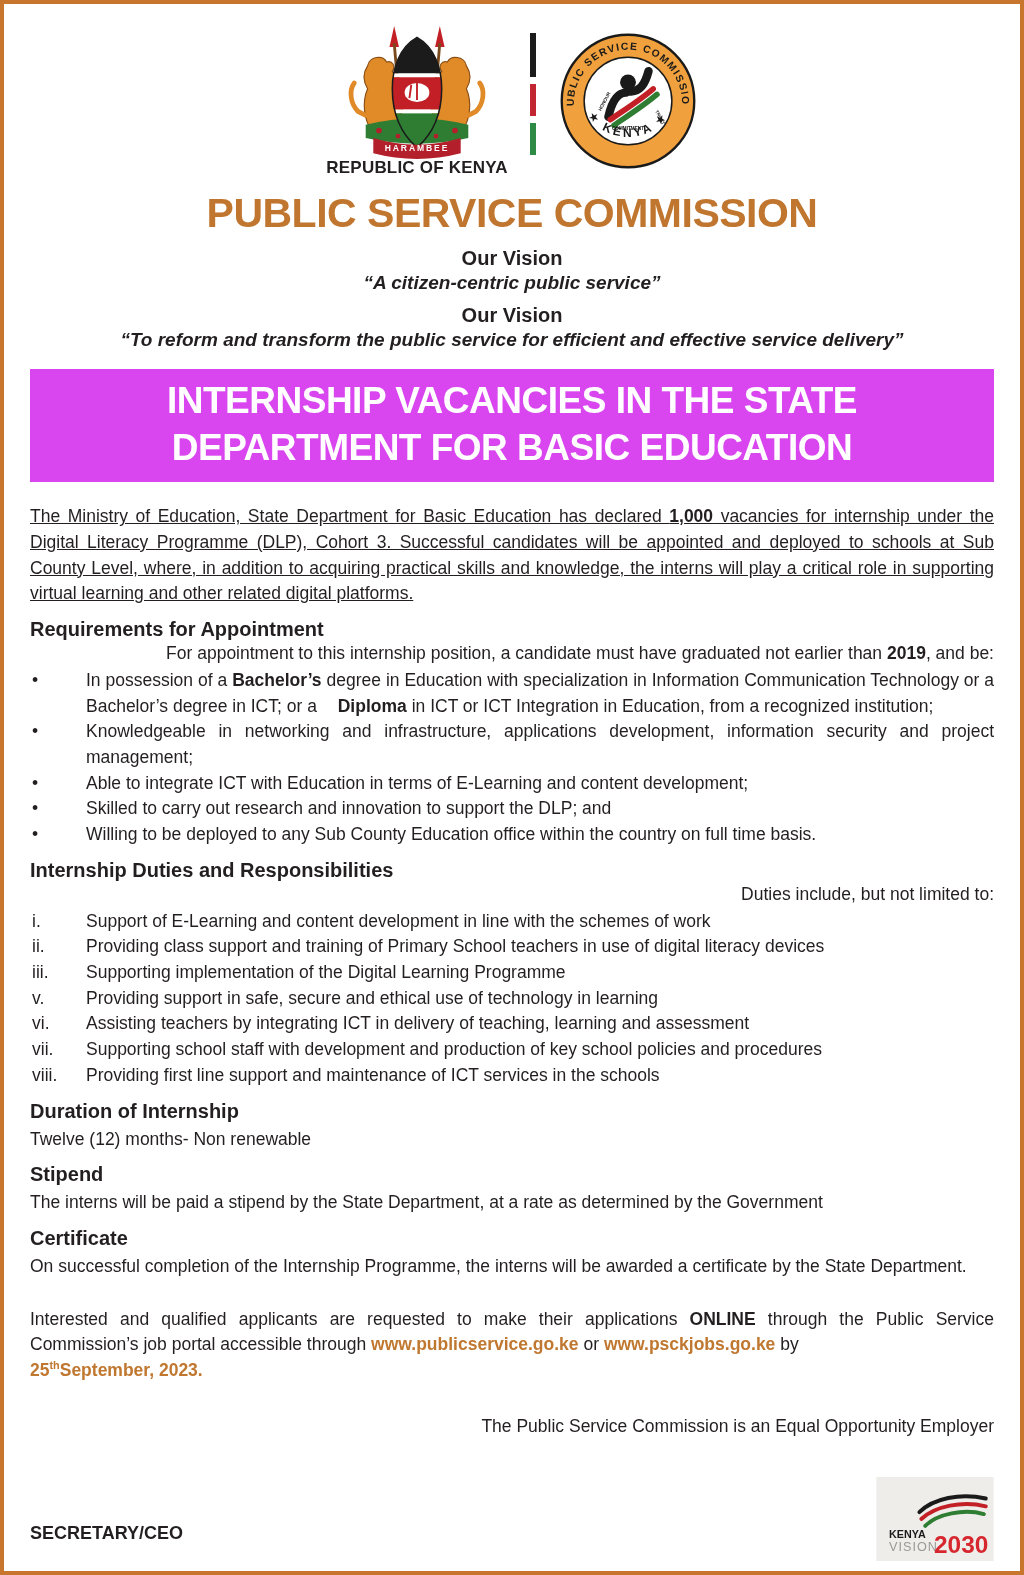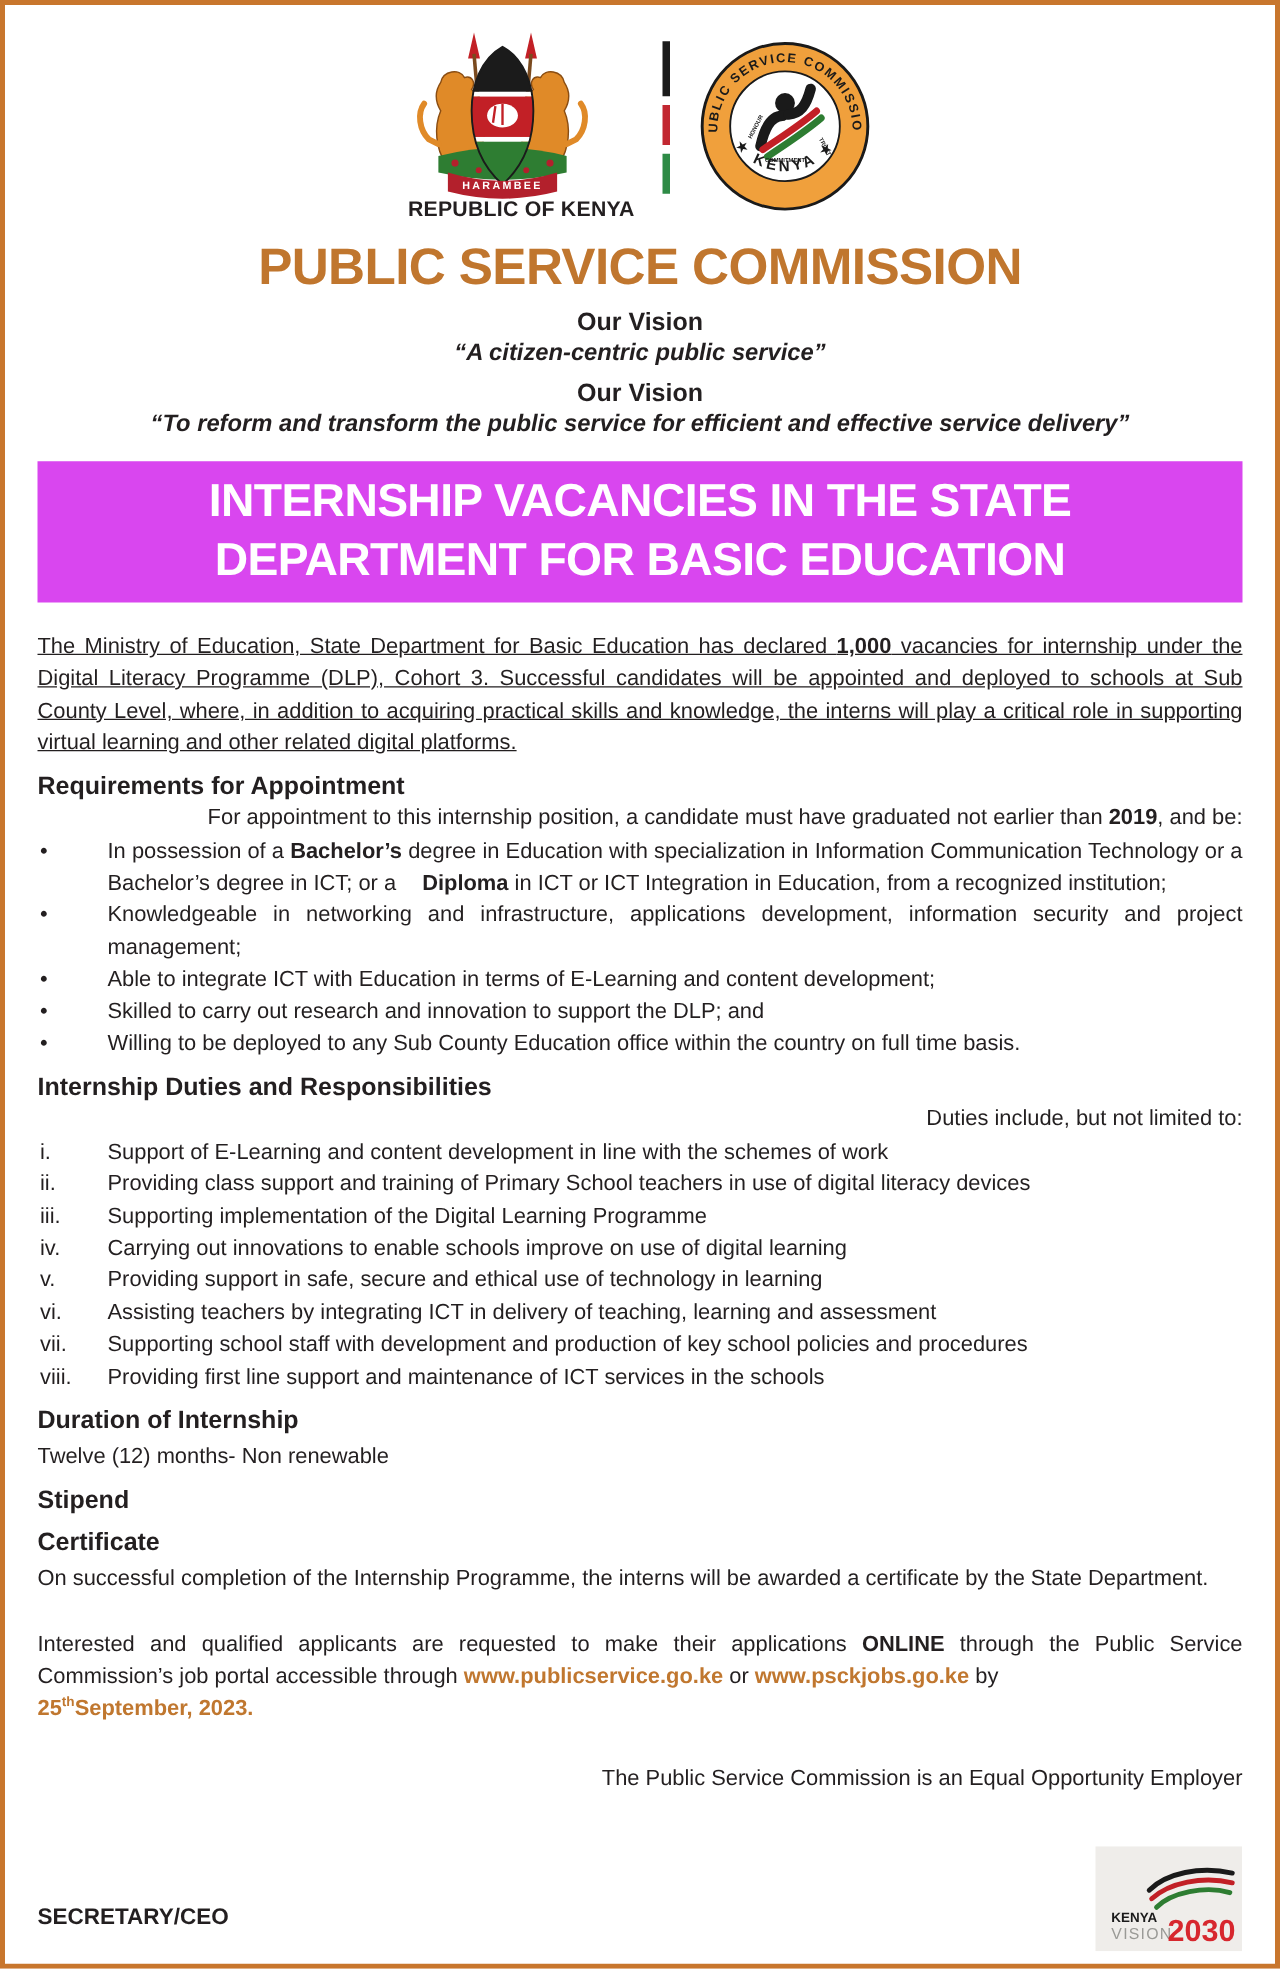--- a/index.html
+++ b/index.html
@@ -14,21 +14,21 @@
     display: flex; flex-direction: column;
     overflow: hidden;
     position: relative;
   }
 
   
   .logos-row {
     display: flex; justify-content: center; align-items: center;
     gap: 22px; margin-top: 6px;
   }
-  .coat-wrap { display: flex; flex-direction: column; align-items: flex-start; }
+  .coat-wrap { display: flex; flex-direction: column; align-items: center; }
   .coat-caption { font-size: 17px; font-weight: 700; letter-spacing: 0.2px; margin-top: -2px; }
   .divider-bars { display: flex; flex-direction: column; gap: 7px; align-items: center; padding-bottom: 14px;}
   .divider-bars .bar { width: 6px; }
   .bar-black { height: 44px; background: #1b1b1b; }
   .bar-red   { height: 32px; background: #C22731; }
   .bar-green { height: 32px; background: #2E8B46; }
 
   .org-title {
     text-align: center; color: #C0762E; font-weight: 700;
     font-size: 41px; letter-spacing: -0.5px; margin-top: 12px;
@@ -199,24 +199,20 @@
     </li>
     <li>
       <span class="marker">ii.</span>
       <span>Providing class support and training of Primary School teachers in use of digital literacy devices</span>
     </li>
     <li>
       <span class="marker">iii.</span>
       <span>Supporting implementation of the Digital Learning Programme</span>
     </li>
     <li>
-      <span class="marker">iv.</span>
-      <span>Carrying out innovations to enable schools improve on use of digital learning</span>
-    </li>
-    <li>
       <span class="marker">v.</span>
       <span>Providing support in safe, secure and ethical use of technology in learning</span>
     </li>
     <li>
       <span class="marker">vi.</span>
       <span>Assisting teachers by integrating ICT in delivery of teaching, learning and assessment</span>
     </li>
     <li>
       <span class="marker">vii.</span>
       <span>Supporting school staff with development and production of key school policies and procedures</span>
@@ -224,20 +220,21 @@
     <li>
       <span class="marker">viii.</span>
       <span>Providing first line support and maintenance of ICT services in the schools</span>
     </li>
   </ol>
 
   <h2 class="section-heading">Duration of Internship</h2>
   <p class="body-text gap-sm">Twelve (12) months- Non renewable</p>
 
   <h2 class="section-heading">Stipend</h2>
+  <p class="body-text gap-sm">The interns will be paid a stipend by the State Department, at a rate as determined by the Government</p>
 
   <h2 class="section-heading">Certificate</h2>
   <p class="body-text justify gap-sm">On successful completion of the Internship Programme, the interns will be awarded a certificate by the State Department.</p>
 
   <p class="body-text justify links-para" style="margin-top:27px;"><span>Interested and qualified applicants are requested to make their applications </span><span style="font-weight: 700;">ONLINE</span><span> through the Public Service Commission’s job portal accessible through </span><span style="font-weight: 700; color: rgb(192, 119, 47);">www.publicservice.go.ke</span><span> or </span><span style="font-weight: 700; color: rgb(192, 119, 47);">www.psckjobs.go.ke</span><span> by</span><br><span style="font-weight: 700; color: rgb(192, 119, 47);">25</span><span style="font-weight: 700; color: rgb(192, 119, 47); vertical-align: super; font-size: 0.62em;">th</span><span style="font-weight: 700; color: rgb(192, 119, 47);">September, 2023.</span></p>
 
   <p class="body-text eoe">The Public Service Commission is an Equal Opportunity Employer</p>
 
   <div class="footer-row">
     <div class="signature">

